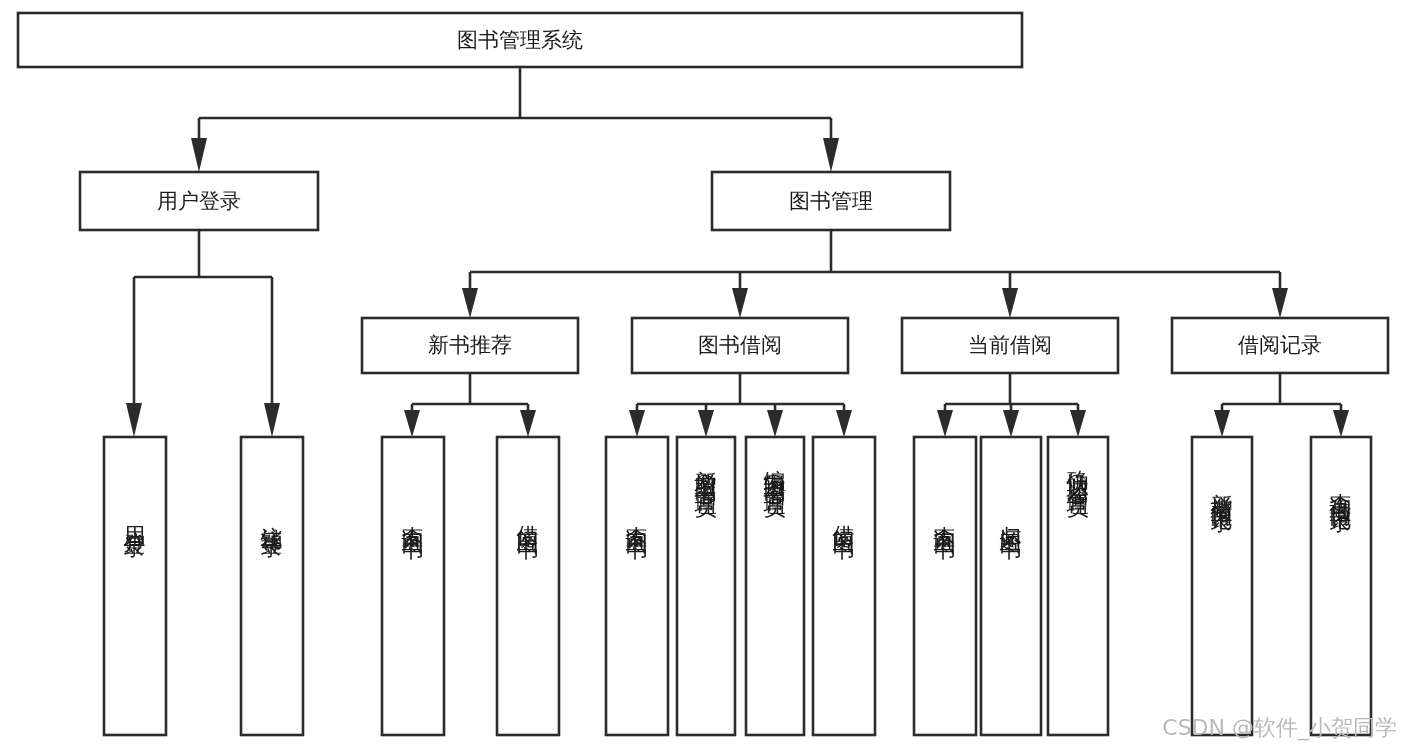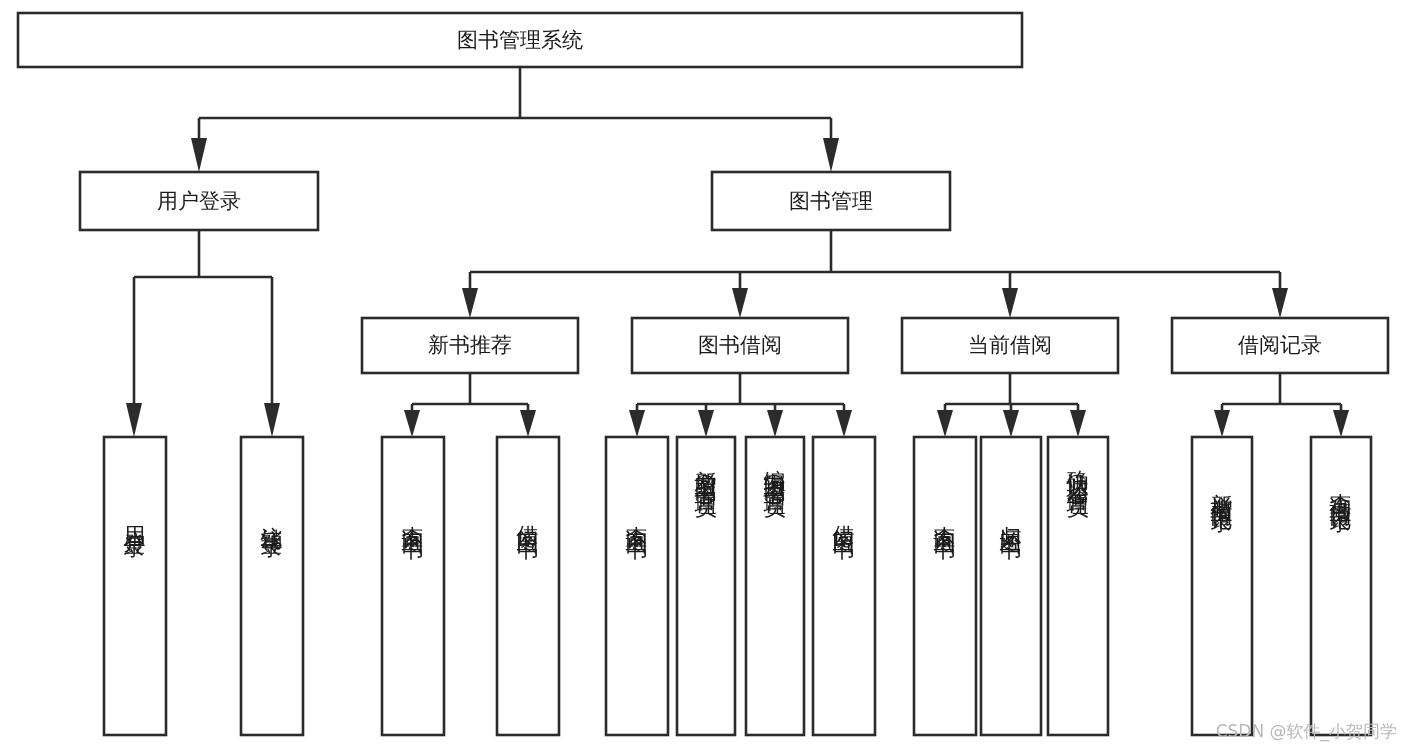--- a/index.html
+++ b/index.html
@@ -55,21 +55,21 @@
     fill: #1b1b1b;
     writing-mode: vertical-rl;
     text-orientation: upright;
     letter-spacing: 4px;
   }
   .watermark {
     position: absolute;
     right: 8px;
     bottom: 4px;
     font-family: "DejaVu Sans", "Liberation Sans", sans-serif;
-    font-size: 17px;
+    font-size: 22px;
     color: #b9b9b9;
     white-space: nowrap;
     user-select: none;
   }
 </style>
 </head>
 <body>
 
 <div id="diagram-root">
 

